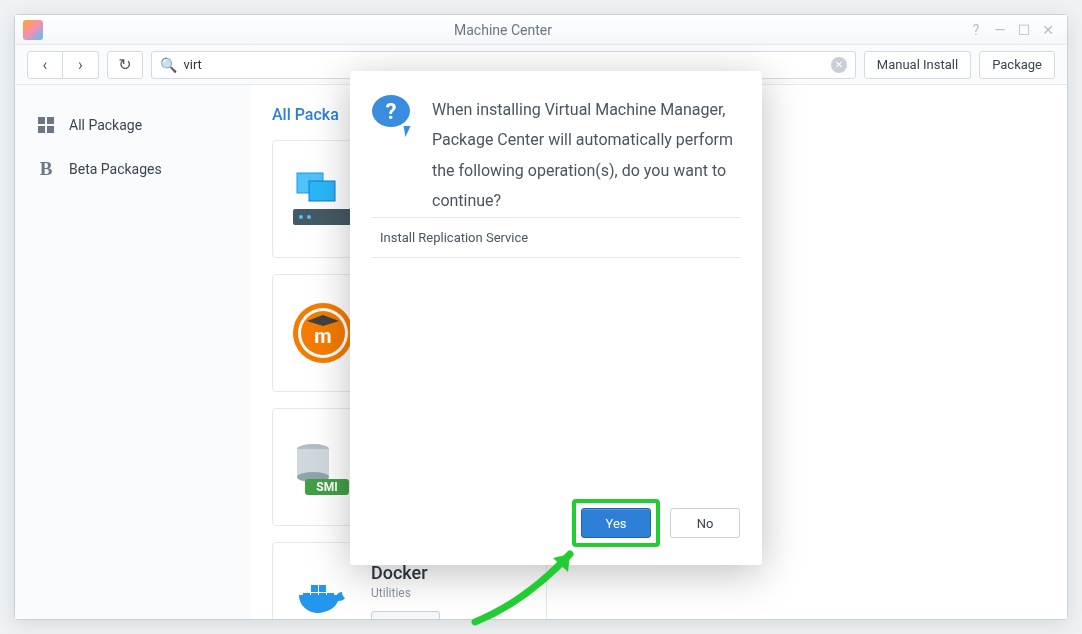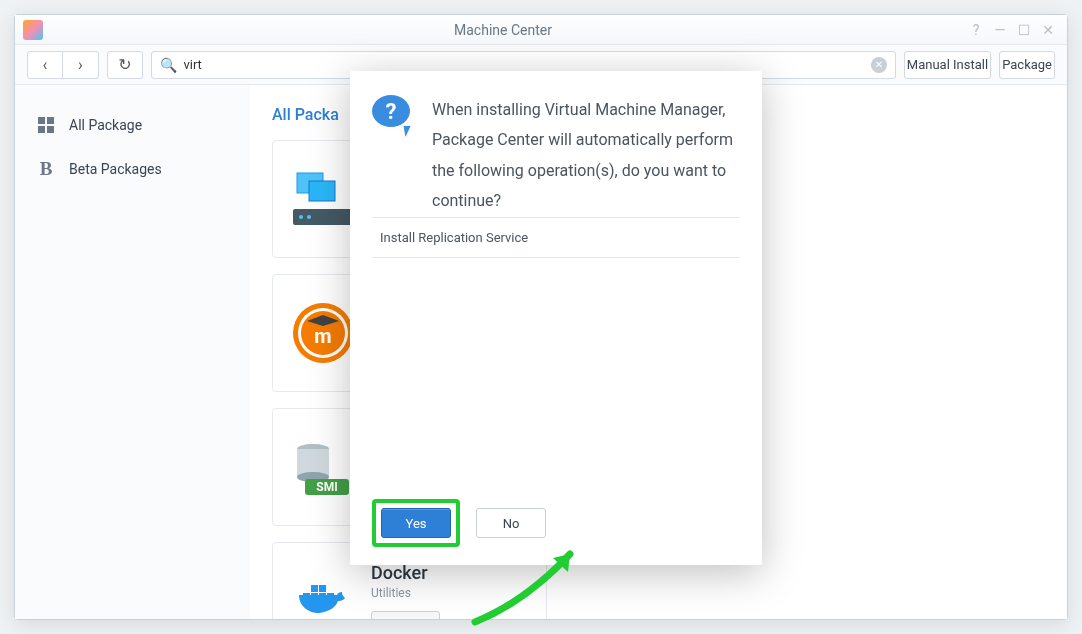--- a/index.html
+++ b/index.html
@@ -11,21 +11,21 @@
     .sys-btn { width: 22px; height: 22px; display: flex; align-items: center; justify-content: center; color: #b5bdc5; margin-left: 2px; cursor: default; font-size: 14px; }
     .toolbar { height: 40px; display: flex; align-items: center; padding: 0 12px; gap: 8px; background: #fafbfc; border-bottom: 1px solid #e5e9ed; }
     .nav-btn { width: 36px; height: 28px; border: 1px solid #d3dae2; background: #fff; border-radius: 3px; display: flex; align-items: center; justify-content: center; color: #555; cursor: pointer; font-size: 16px; }
     .nav-group { display: flex; }
     .nav-group .nav-btn:first-child { border-radius: 3px 0 0 3px; }
     .nav-group .nav-btn:last-child { border-radius: 0 3px 3px 0; border-left: none; }
     .search { flex: 1; height: 28px; border: 1px solid #d3dae2; border-radius: 3px; background: #fff; display: flex; align-items: center; padding: 0 8px; gap: 6px; }
     .search-icon { color: #9aa4af; font-size: 14px; }
     .search input { border: none; outline: none; flex: 1; font-size: 13px; color: #333; background: transparent; }
     .clear-icon { width: 16px; height: 16px; border-radius: 50%; background: #c8cfd7; color: #fff; display: flex; align-items: center; justify-content: center; font-size: 10px; cursor: pointer; }
-    .tool-btn { height: 28px; padding: 0 2px; border: 1px solid #d3dae2; background: #fff; border-radius: 3px; font-size: 13px; color: #3a4552; cursor: pointer; display: flex; align-items: center; }
+    .tool-btn { height: 28px; padding: 0 12px; border: 1px solid #d3dae2; background: #fff; border-radius: 3px; font-size: 13px; color: #3a4552; cursor: pointer; display: flex; align-items: center; }
     .content { flex: 1; display: flex; overflow: hidden; }
     .sidebar { width: 235px; background: #fafbfc; padding: 18px 0; }
     .side-item { height: 44px; display: flex; align-items: center; padding: 0 22px; gap: 14px; cursor: pointer; font-size: 14px; color: #3a4552; position: relative; }
     .side-icon { width: 18px; height: 18px; color: #6b7785; display: flex; align-items: center; justify-content: center; }
     .badge { position: absolute; right: 22px; background: #2e7fd6; color: #fff; border-radius: 10px; min-width: 18px; height: 18px; display: flex; align-items: center; justify-content: center; font-size: 11px; padding: 0 5px; }
     .main { flex: 1; background: #fff; padding: 20px 22px; overflow: auto; }
     .section-title { color: #2e7fd6; font-size: 16px; font-weight: 500; margin-bottom: 16px; }
     .pkg-grid { display: flex; gap: 16px; flex-wrap: wrap; }
     .pkg-left-col { width: 254px; display: flex; flex-direction: column; gap: 16px; }
     .pkg-card { border: 1px solid #e5e9ed; border-radius: 4px; background: #fff; height: 118px; display: flex; align-items: center; padding: 0 18px; gap: 16px;}
@@ -36,21 +36,21 @@
     .pkg-cat { font-size: 12px; color: #8b95a0; }
     .pkg-btn { height: 30px; padding: 0 16px; border: 1px solid #c8d0d8; background: #f5f7f9; border-radius: 3px; font-size: 13px; color: #3a4552; cursor: pointer; margin-top: 8px; width: fit-content; }
     .right-col { width: 275px; display: flex; flex-direction: column; gap: 16px; }
     .dialog-overlay { position: absolute; left: 335px; top: 56px; width: 412px; bottom: 54px; background: #fff; box-shadow: 0 8px 40px rgba(0,0,0,0.25); border-radius: 2px; z-index: 10; display: flex; flex-direction: column; padding: 24px 22px 18px; }
     .dlg-top { display: flex; gap: 16px; align-items: flex-start; }
     .q-icon { width: 44px; height: 38px; position: relative; flex-shrink: 0; }
     .q-bubble { width: 38px; height: 32px; background: #3a8dde; border-radius: 50%; color: #fff; display: flex; align-items: center; justify-content: center; font-size: 22px; font-weight: bold; }
     .q-tail { position: absolute; bottom: -4px; right: 8px; width: 0; height: 0; border-left: 7px solid transparent; border-top: 11px solid #3a8dde; transform: skewX(-25deg); }
     .dlg-text { font-size: 16px; color: #4b5560; line-height: 1.9; }
     .dlg-list { border-top: 1px solid #e5e9ed; border-bottom: 1px solid #e5e9ed; padding: 12px 8px; font-size: 13px; color: #4b5560; }
-    .dlg-footer { margin-top: auto; display: flex; gap: 16px; align-items: center; }
+    .dlg-footer { margin-top: auto; display: flex; justify-content: flex-end; gap: 10px; align-items: center; }
     .dlg-btn { min-width: 70px; height: 30px; border-radius: 3px; font-size: 13px; cursor: pointer; display: flex; align-items: center; justify-content: center; }
     .dlg-btn.primary { background: #2e7fd6; border: 1px solid #1f66b5; color: #fff; box-shadow: inset 0 1px rgba(255,255,255,0.2); }
     .dlg-btn.secondary { background: #fff; border: 1px solid #c8d0d8; color: #3a4552; }
     .highlight-box { border: 4px solid #22cc33; padding: 5px; border-radius: 4px; }
     .arrow { position: absolute; left: 440px; top: 527px; width: 140px; height: 90px; z-index: 20; pointer-events: none; }
   </style>
 </head>
 <body>
 
 <div class="window">

